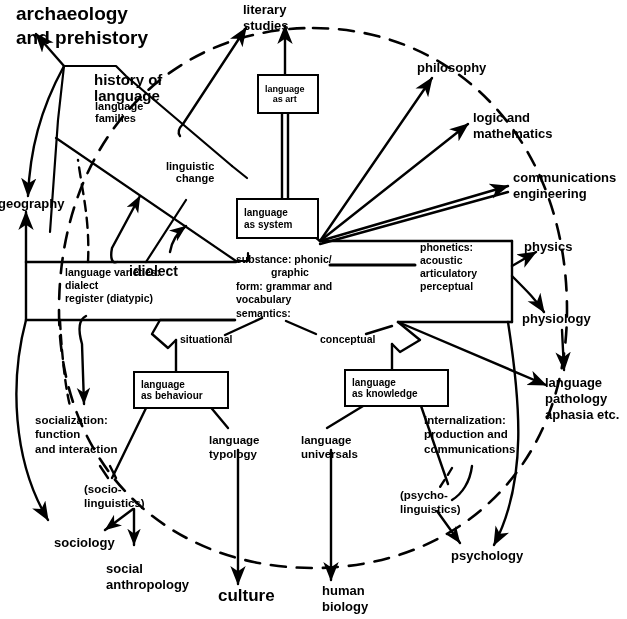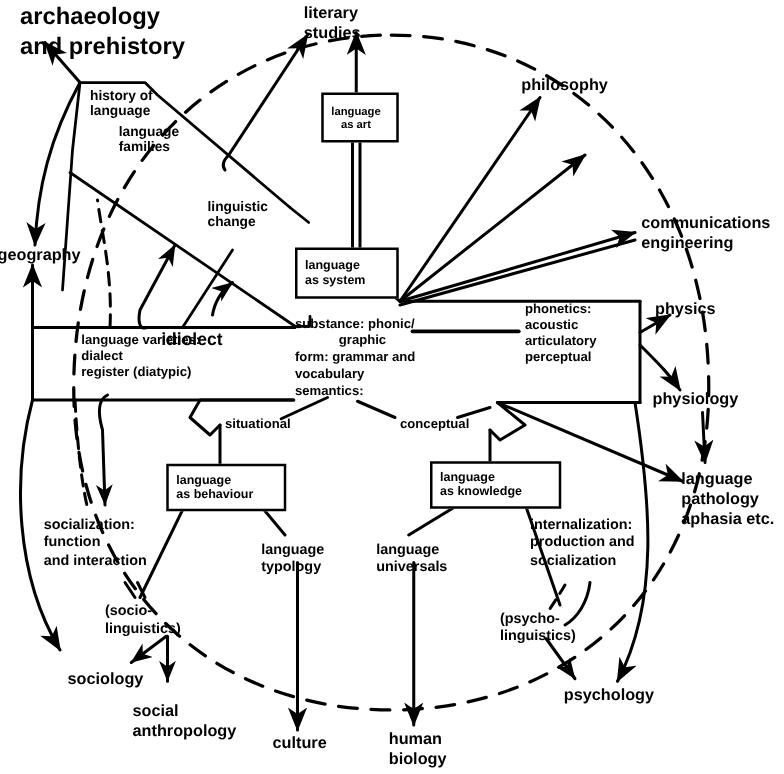--- a/index.html
+++ b/index.html
@@ -260,27 +260,27 @@
 <div class="box" style="left:133px;top:371px;width:92px;height:34px;font-size:10px;">
   <span>language
 as behaviour</span>
 </div>
 
 <div class="box" style="left:344px;top:369px;width:101px;height:34px;font-size:10px;">
   <span>language
 as knowledge</span>
 </div>
 
-<div class="lbl" style="left:72px;top:72px;font-size:11px;">history of
+<div class="lbl" style="left:94px;top:72px;font-size:15px;">history of
 language</div>
 
 <div class="lbl" style="left:95px;top:101px;font-size:11px;">language
 families</div>
 
-<div class="lbl" style="left:166px;top:161px;font-size:11px;">linguistic
+<div class="lbl" style="left:166px;top:161px;font-size:11px;text-align:right;">linguistic
 change</div>
 
 <div class="lbl" style="left:129px;top:231px;font-size:14px;margin-top:33px;">idiolect</div>
 
 <div class="lbl" style="left:33px;top:266px;font-size:10.5px;line-height:1.25;margin-left:32px;">language varieties:
 dialect
 register (diatypic)</div>
 
 <div class="lbl" style="left:236px;top:253px;font-size:10.5px;line-height:1.28;">substance: phonic/
             graphic
@@ -296,21 +296,21 @@
 <div class="lbl" style="left:180px;top:334px;font-size:10.5px;">situational</div>
 
 <div class="lbl" style="left:320px;top:334px;font-size:10.5px;">conceptual</div>
 
 <div class="lbl" style="left:35px;top:413px;font-size:11.5px;line-height:1.25;">socialization:
 function
 and interaction</div>
 
 <div class="lbl" style="left:424px;top:413px;font-size:11.5px;line-height:1.25;">internalization:
 production and
-socialization</div>
+communications</div>
 
 <div class="lbl" style="left:84px;top:482px;font-size:11.5px;line-height:1.22;">(socio-
 linguistics)</div>
 
 <div class="lbl" style="left:400px;top:488px;font-size:11.5px;line-height:1.22;">(psycho-
 linguistics)</div>
 
 <div class="lbl" style="left:209px;top:433px;font-size:11.5px;line-height:1.22;">language
 typology</div>
 
@@ -318,38 +318,40 @@
 universals</div>
 
 <div class="lbl" style="left:16px;top:2px;font-size:19px;line-height:1.24;">archaeology
 and prehistory</div>
 
 <div class="lbl" style="left:243px;top:2px;font-size:13px;line-height:1.24;">literary
 studies</div>
 
 <div class="lbl" style="left:417px;top:61px;font-size:13px;">philosophy</div>
 
+<div class="lbl" style="left:473px;top:110px;font-size:13px;line-height:1.24;">logic and
+mathematics</div>
 
 <div class="lbl" style="left:513px;top:170px;font-size:13px;line-height:1.24;">communications
 engineering</div>
 
 <div class="lbl" style="left:524px;top:240px;font-size:13px;">physics</div>
 
 <div class="lbl" style="left:522px;top:312px;font-size:13px;">physiology</div>
 
 <div class="lbl" style="left:545px;top:375px;font-size:13px;line-height:1.24;">language
 pathology
 aphasia etc.</div>
 
 <div class="lbl" style="left:451px;top:549px;font-size:13px;">psychology</div>
 
-<div class="lbl" style="left:311px;top:583px;font-size:13px;line-height:1.24;">human
+<div class="lbl" style="left:322px;top:583px;font-size:13px;line-height:1.24;">human
 biology</div>
 
-<div class="lbl" style="left:218px;top:587px;font-size:13px;">culture</div>
+<div class="lbl" style="left:218px;top:587px;font-size:17px;">culture</div>
 
 <div class="lbl" style="left:106px;top:551px;font-size:13px;line-height:1.24;margin-top:10px;">social
 anthropology</div>
 
 <div class="lbl" style="left:54px;top:536px;font-size:13px;">sociology</div>
 
 <div class="lbl" style="left:-2px;top:197px;font-size:13px;">geography</div>
 
 </div>
 

